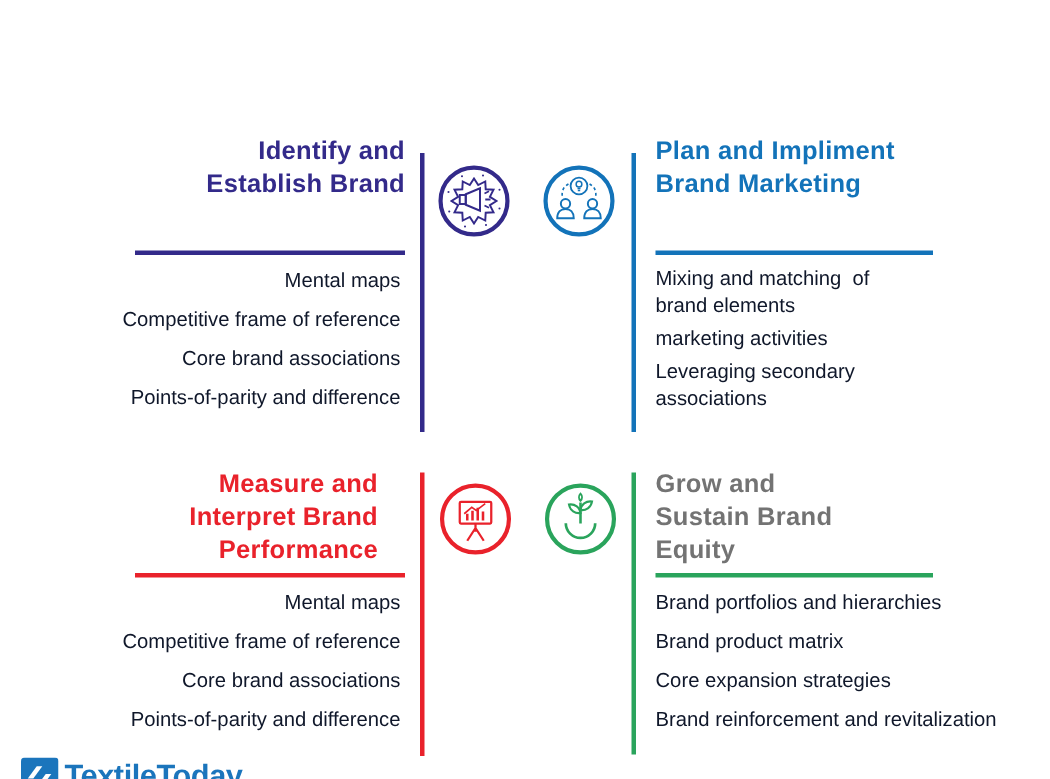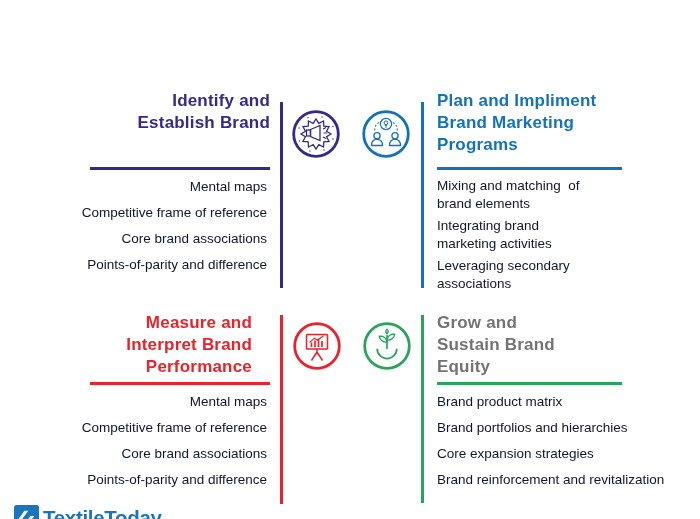--- a/index.html
+++ b/index.html
@@ -107,30 +107,28 @@
       <circle cx="34" cy="26.8" r="3.1" stroke-width="1.3"></circle>
       <path stroke-width="1.3" d="M28.5,36.5 c0,-4.2 2.4,-6.2 5.5,-6.2 c3.1,0 5.5,2 5.5,6.2 z"></path>
       <path stroke-width="1.1" stroke-dasharray="1.9,1.9" d="M13.8,21.5 Q13.3,15.5 19.3,13"></path>
       <path stroke-width="1.1" stroke-dasharray="1.9,1.9" d="M36.2,21.5 Q36.7,15.5 30.7,13"></path>
     </g>
   </svg>
 
   <div class="q-title title-plan">
     <div>Plan and Impliment</div>
     <div>Brand Marketing</div>
-    <div>Programs</div>
   </div>
   <div class="rule rule-plan"></div>
   <div class="items items-plan">
     <div class="it2">
       <div class="ln">Mixing and matching  of</div>
       <div class="ln">brand elements</div>
     </div>
     <div class="it2">
-      <div class="ln">Integrating brand</div>
       <div class="ln">marketing activities</div>
     </div>
     <div class="it2">
       <div class="ln">Leveraging secondary</div>
       <div class="ln">associations</div>
     </div>
   </div>
 
   <div class="q-title t-right title-measure">
     <div>Measure and</div>
@@ -169,22 +167,22 @@
     </g>
   </svg>
 
   <div class="q-title title-grow">
     <div>Grow and</div>
     <div>Sustain Brand</div>
     <div>Equity</div>
   </div>
   <div class="rule rule-grow"></div>
   <div class="items items-grow">
+    <div class="it">Brand portfolios and hierarchies</div>
     <div class="it">Brand product matrix</div>
-    <div class="it">Brand portfolios and hierarchies</div>
     <div class="it">Core expansion strategies</div>
     <div class="it">Brand reinforcement and revitalization</div>
   </div>
 
   <div class="logo">
     <div class="logo-row">
       <svg class="logo-mark" viewBox="0 0 25 25">
         <rect x="0" y="0" width="25" height="25" rx="2.5" fill="#1b75bc"></rect>
         <path d="M4.5,14 L10.5,5.8 H14.2 L8.2,14 Z" fill="#ffffff"></path>
         <path d="M10.5,19.2 L16.5,11 H20.2 L14.2,19.2 Z" fill="#ffffff"></path>

